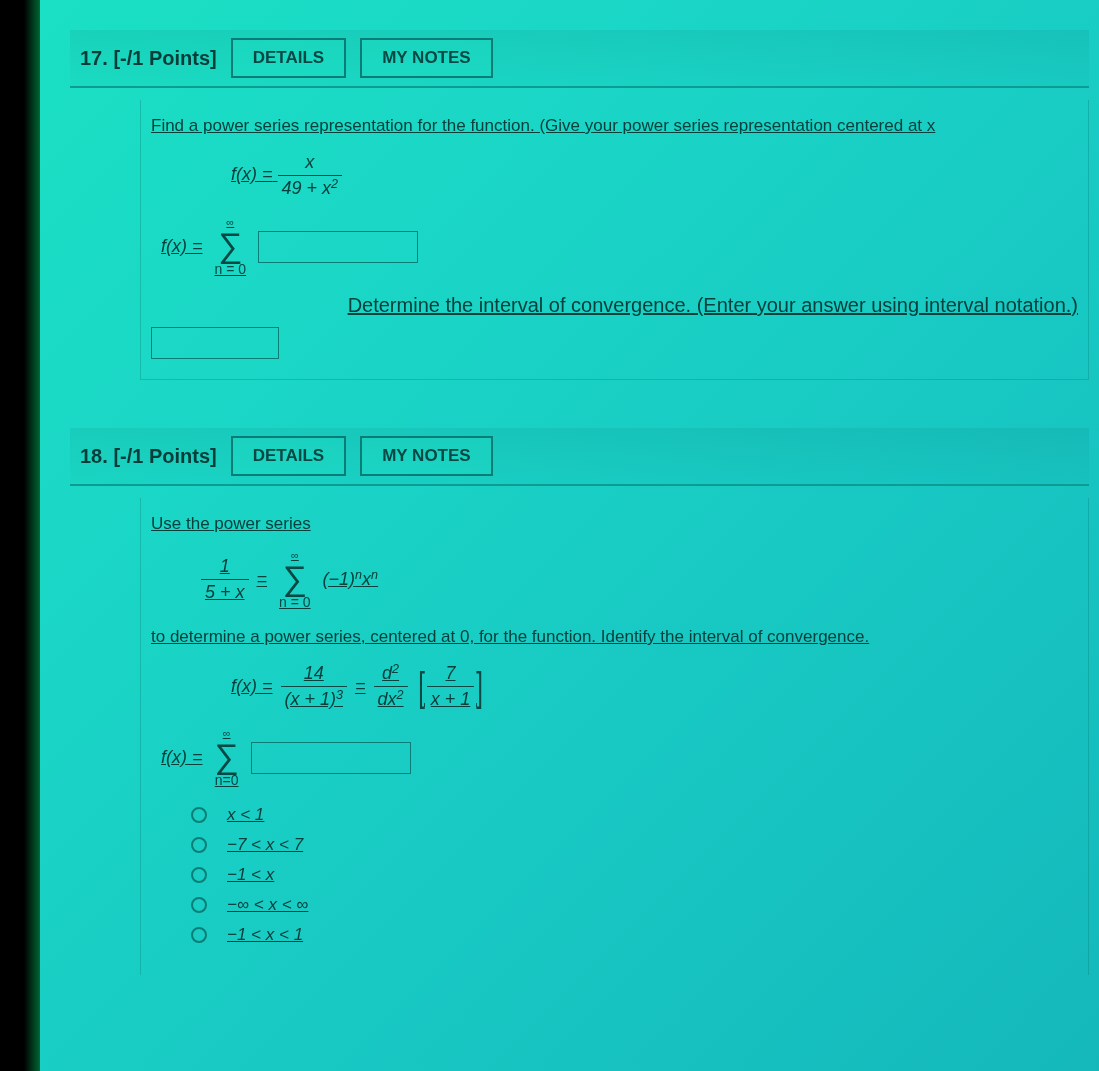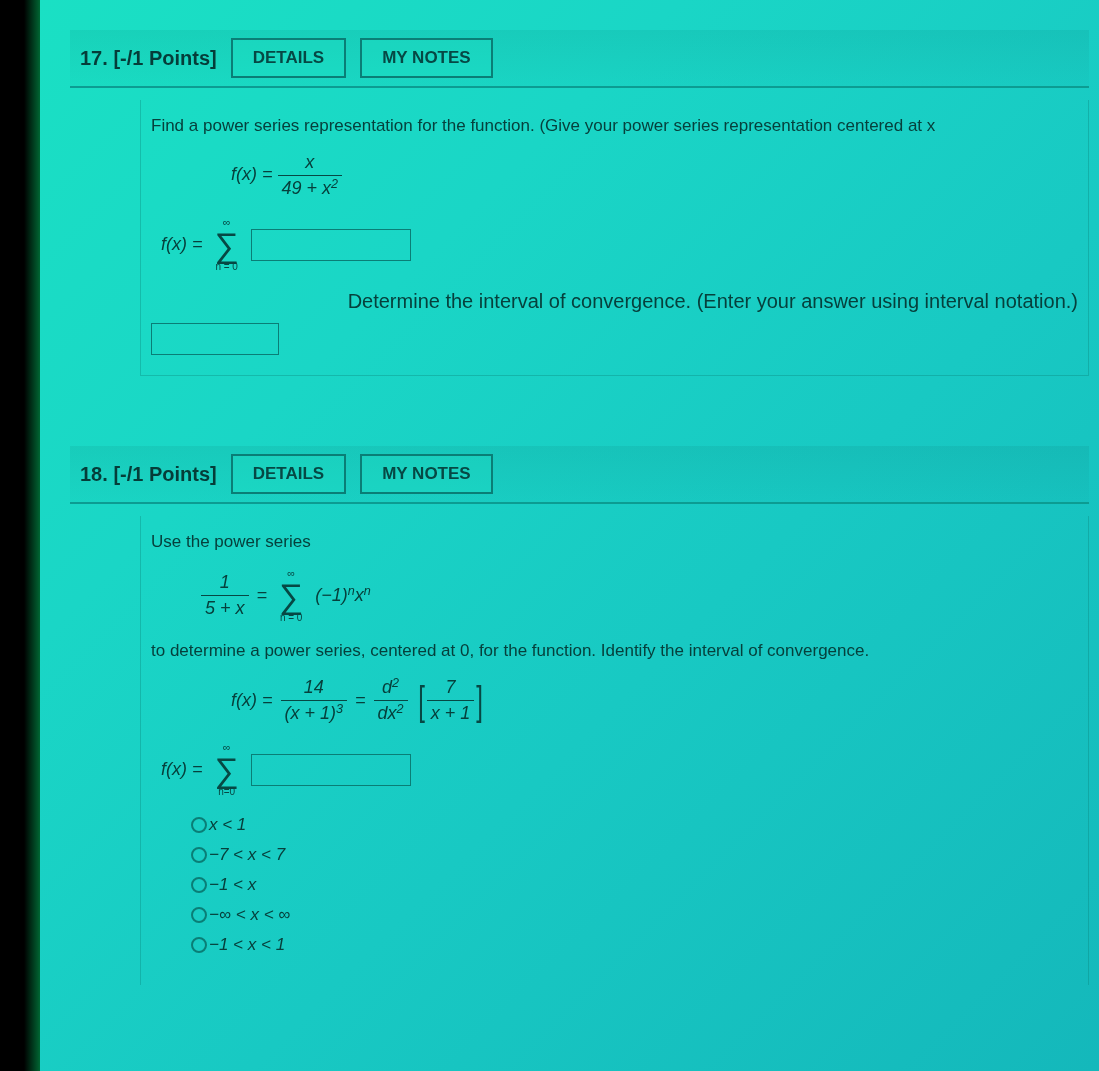--- a/index.html
+++ b/index.html
@@ -57,26 +57,27 @@
     color: #064844;
     font-weight: 700;
     font-size: 17px;
     padding: 8px 20px;
     border-radius: 0;
     cursor: pointer;
   }
 
   
   .qbody {
-    margin: 0 0 70px 70px;
+    margin: 0 0 48px 70px;
     padding: 10px 10px 20px 10px;
     border: 1px solid rgba(6,120,110,0.3);
     border-top: none;
     font-size: 17px;
     color: #06403c;
+    text-decoration: underline;
   }
   .prompt {
     margin: 6px 0 16px 0;
     font-size: 17px;
   }
   .mathblock {
     margin: 8px 0 18px 80px;
     font-size: 18px;
     font-style: italic;
   }
@@ -103,21 +104,21 @@
   .sigma-wrap {
     display: inline-flex;
     flex-direction: column;
     align-items: center;
     line-height: 1;
     font-style: normal;
     margin: 0 4px;
   }
   .sigma-wrap .top { font-size: 11px; color:#064844; }
   .sigma-wrap .sigma { font-size: 34px; font-weight: 400; color:#064844; }
-  .sigma-wrap .bot { font-size: 10px; color:#064844; white-space: nowrap; }
+  .sigma-wrap .bot { font-size: 14px; color:#064844; white-space: nowrap; }
   .answer-box {
     display: inline-block;
     border: 1.5px solid #0a7e76;
     background: rgba(255,255,255,0);
     min-width: 160px;
     height: 32px;
     vertical-align: middle;
   }
   .answer-box.narrow { min-width: 128px; }
   .sub-prompt {
@@ -139,21 +140,21 @@
     font-weight: 300;
     color:#064844;
     transform: scaleX(0.6);
   }
 
   
   .options { margin: 6px 0 0 40px; }
   .opt {
     display:flex;
     align-items:center;
-    gap: 2px;
+    gap: 20px;
     margin: 10px 0;
     font-size: 17px;
     font-style: italic;
     color:#06403c;
     cursor: pointer;
   }
   .radio {
     width: 16px;
     height: 16px;
     border: 2px solid #0a7e76;

